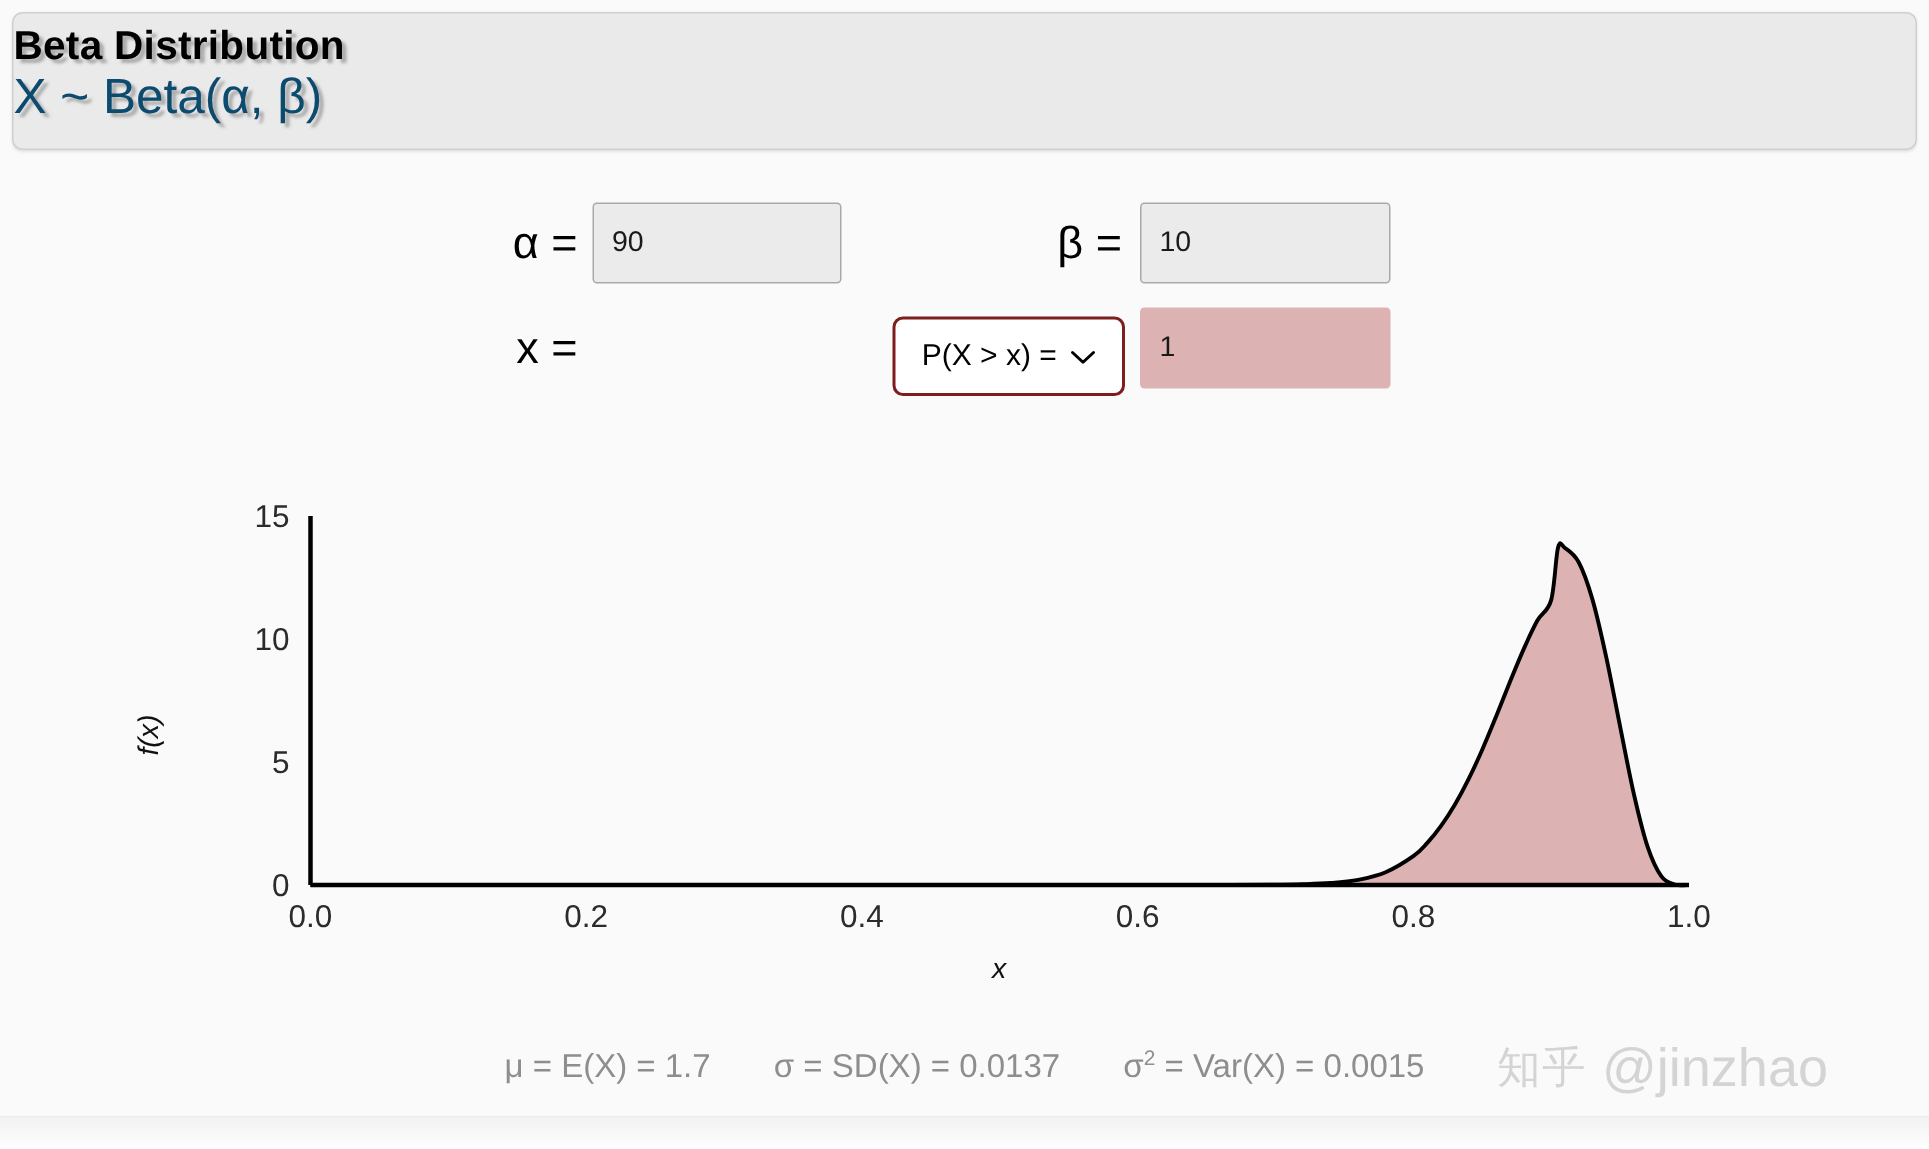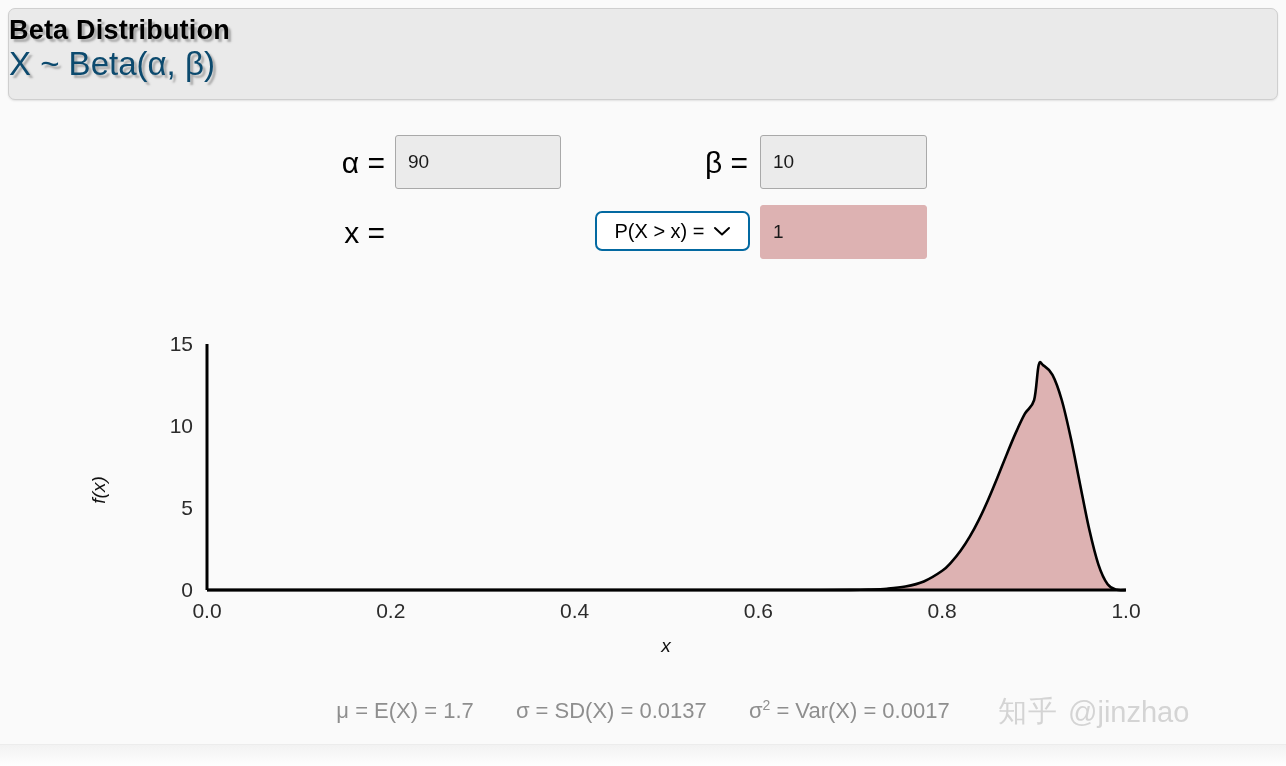--- a/index.html
+++ b/index.html
@@ -105,24 +105,24 @@
   #field-beta  { left: 760px; width: 167px; }
   #field-x     { left: 395px; width: 166px; }
   #field-prob  { left: 760px; width: 167px; }
 
   
   #prob-select {
     position: absolute;
     top: 6px;
     left: 595px;
     width: 155px;
-    height: 40px;
+    height: 53px;
     box-sizing: border-box;
     background: #ffffff;
-    border: 2px solid #0369a1;
+    border: 2px solid #7f1d1d;
     border-radius: 7px;
     display: flex;
     align-items: center;
     justify-content: center;
     gap: 8px;
     cursor: pointer;
   }
   #prob-select-label {
     font-size: 20px;
     color: #000;
@@ -170,21 +170,21 @@
     width: 270px;
     height: 42px;
     display: flex;
     align-items: center;
     gap: 10px;
     color: #d4d4d4;
     font-size: 28px;
     pointer-events: none;
   }
   #watermark-logo { font-size: 29px; letter-spacing: 1px; }
-  #watermark-handle { font-size: 29px; }
+  #watermark-handle { font-size: 36px; }
 
   
   #bottom-strip {
     position: absolute;
     left: 0;
     top: 744px;
     width: 1286px;
     height: 22px;
     background: linear-gradient(to bottom, #f2f2f2, #ffffff);
     border-top: 1px solid #ececec;
@@ -251,21 +251,21 @@
       </g>
 
     <text id="ylabel" class="axis-title" text-anchor="middle" transform="translate(105,190) rotate(-90)">f(x)</text>
     <text id="xlabel" class="axis-title" x="666" y="352" text-anchor="middle">x</text>
   </svg>
 </div>
 
 <div id="stats">
   <span class="stat-item">μ = E(X) = 1.7</span>
   <span class="stat-item">σ = SD(X) = 0.0137</span>
-  <span class="stat-item"><span>σ</span><sup>2</sup><span> = Var(X) = 0.0017</span></span>
+  <span class="stat-item"><span>σ</span><sup>2</sup><span> = Var(X) = 0.0015</span></span>
 </div>
 
 <div id="watermark">
   <span id="watermark-logo">知乎</span>
   <span id="watermark-handle">@jinzhao</span>
 </div>
 
 <div id="bottom-strip"></div>
 
 </body></html>

